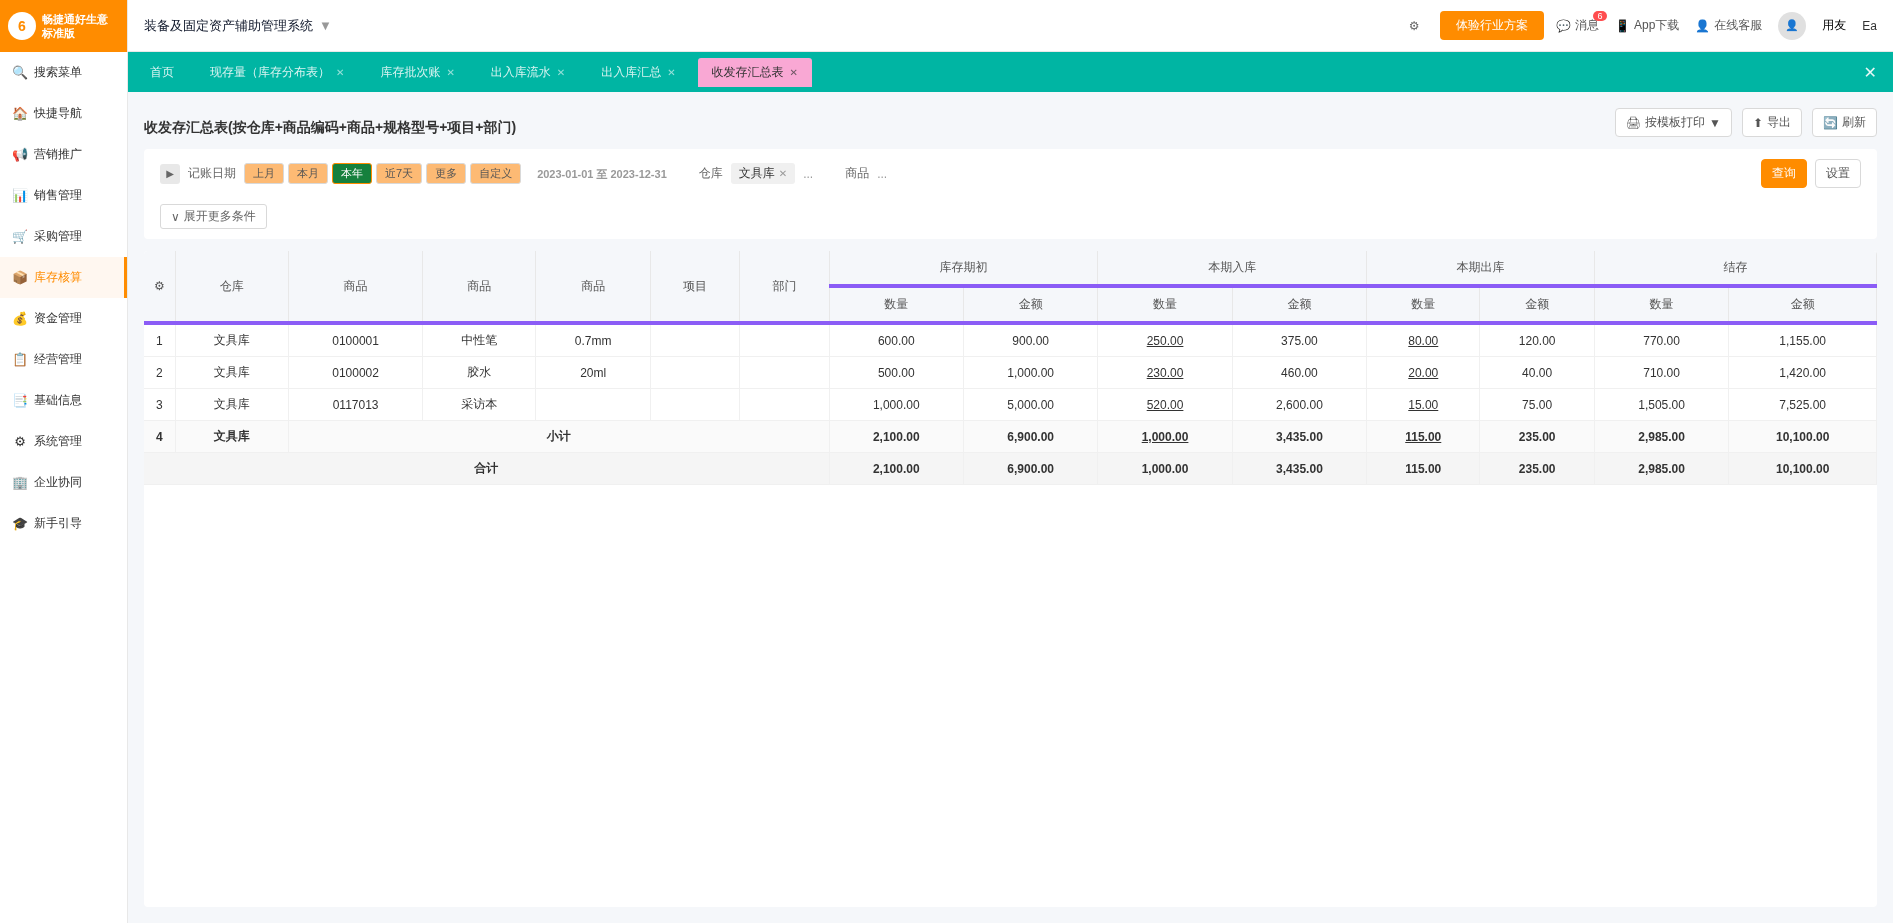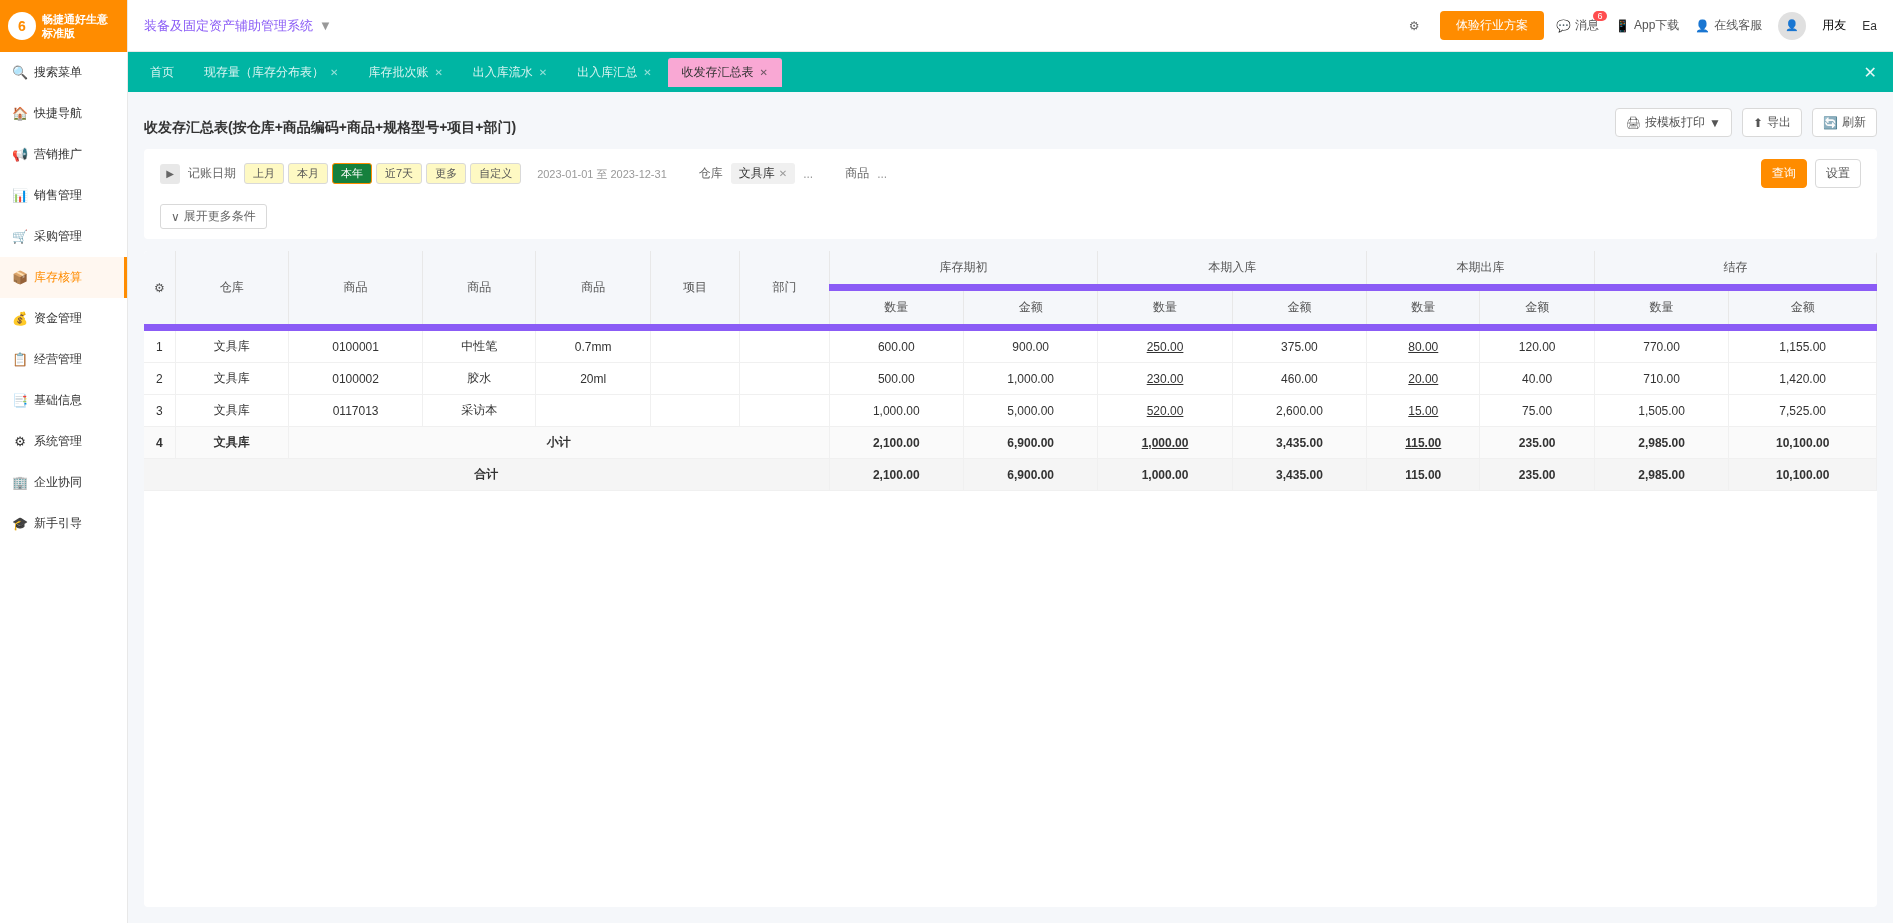--- a/index.html
+++ b/index.html
@@ -14,65 +14,65 @@
     .sidebar-item { display: flex; align-items: center; gap: 6px; padding: 12px 12px; cursor: pointer; color: #333; font-size: 12px; transition: background 0.2s; }
     .sidebar-item.active { background: #fff7f0; color: #ff8c00; border-right: 3px solid #ff8c00; }
     .sidebar-item-icon { width: 16px; text-align: center; font-size: 13px; }
 
     
     .main { flex: 1; display: flex; flex-direction: column; overflow: hidden; }
 
     
     .top-header { height: 52px; background: #fff; display: flex; align-items: center; padding: 0 16px; border-bottom: 1px solid #e8e8e8; gap: 12px; }
     .app-title { font-size: 13px; color: #333; flex: 1; display: flex; align-items: center; gap: 6px; }
-    .app-title-text { color: #8b5cf6; }
+    .app-title-text { color: #0f172a; }
     .header-actions { display: flex; align-items: center; gap: 16px; }
     .header-btn { display: flex; align-items: center; gap: 4px; color: #555; cursor: pointer; font-size: 12px; }
     .experience-btn { background: #ff8c00; color: #fff; border: none; padding: 6px 16px; border-radius: 4px; cursor: pointer; font-size: 12px; }
     .msg-badge { position: relative; }
     .badge-num { position: absolute; top: -6px; right: -8px; background: #ff4d4f; color: #fff; border-radius: 8px; font-size: 9px; padding: 0 3px; min-width: 14px; text-align: center; }
     .gear-icon { width: 28px; height: 28px; display: flex; align-items: center; justify-content: center; cursor: pointer; color: #666; }
     .user-avatar { width: 28px; height: 28px; background: #e0e0e0; border-radius: 50%; display: flex; align-items: center; justify-content: center; font-size: 11px; color: #666; }
 
     
-    .tab-bar { background: #00b5a3; display: flex; align-items: center; padding: 0 8px; height: 40px; gap: 2px; }
+    .tab-bar { background: #00b5a3; display: flex; align-items: center; padding: 0 8px; height: 40px; gap: 8px; }
     .tab-item { display: flex; align-items: center; gap: 6px; padding: 6px 14px; cursor: pointer; color: rgba(255,255,255,0.85); font-size: 12px; border-radius: 3px 3px 0 0; white-space: nowrap; }
     .tab-item.active { background: #f9a8d4; color: #333; }
     .tab-close { font-size: 10px; color: inherit; opacity: 0.7; }
     .tab-bar-close { margin-left: auto; color: rgba(255,255,255,0.9); cursor: pointer; font-size: 16px; padding: 4px 8px; }
 
     
     .page-content { flex: 1; overflow-y: auto; background: #f5f7fa; padding: 16px; display: flex; flex-direction: column; gap: 12px; }
 
     
     .page-title-bar { display: flex; align-items: flex-end; justify-content: space-between; }
     .page-title { font-size: 14px; font-weight: bold; color: #333; }
     .page-toolbar { display: flex; align-items: center; gap: 10px; }
     .toolbar-btn { display: flex; align-items: center; gap: 4px; padding: 5px 10px; border: 1px solid #d9d9d9; border-radius: 4px; background: #fff; cursor: pointer; font-size: 12px; color: #555; }
     .toolbar-btn-primary { background: #ff8c00; color: #fff; border-color: #ff8c00; }
 
     
     .filter-bar { background: #fff; border-radius: 4px; padding: 10px 16px; display: flex; align-items: center; gap: 12px; flex-wrap: wrap; }
     .filter-row { display: flex; align-items: center; gap: 8px; width: 100%; }
     .filter-label { color: #666; font-size: 12px; white-space: nowrap; }
     .filter-date-btns { display: flex; gap: 4px; }
-    .filter-date-btn { padding: 2px 8px; border: 1px solid #d9d9d9; border-radius: 3px; background: #fef9c3; cursor: pointer; font-size: 11px; color: #555; }
+    .filter-date-btn { padding: 2px 8px; border: 1px solid #d9d9d9; border-radius: 3px; background: #fdba74; cursor: pointer; font-size: 11px; color: #555; }
     .filter-date-btn.active { background: #15803d; color: #fff; border-color: #ff8c00; }
-    .filter-date-range { font-size: 11px; color: #999; margin-top: 2px; }
+    .filter-date-range { font-size: 11px; color: #999; margin-top: 2px; font-weight: bold; }
     .filter-tag { display: flex; align-items: center; gap: 4px; background: #f0f0f0; border-radius: 3px; padding: 2px 8px; font-size: 12px; color: #333; }
     .filter-tag-close { cursor: pointer; color: #999; font-size: 10px; }
     .filter-more { color: #999; cursor: pointer; font-size: 12px; }
     .expand-conditions { display: flex; align-items: center; gap: 4px; color: #666; font-size: 12px; cursor: pointer; border: 1px solid #d9d9d9; border-radius: 3px; padding: 3px 10px; background: #fff; }
     .filter-arrow { width: 20px; height: 20px; background: #e8e8e8; border-radius: 3px; display: flex; align-items: center; justify-content: center; cursor: pointer; color: #666; font-size: 10px; }
     .filter-collapse-row { display: flex; align-items: center; justify-content: center; margin-top: 4px; }
 
     
     .data-table-wrap { background: #fff; border-radius: 4px; overflow: hidden; flex: 1; }
     .data-table { width: 100%; border-collapse: collapse; font-size: 12px; }
-    .data-table th { background: #f5f7fa; color: #555; font-weight: 500; padding: 8px 10px; border-bottom: 7px solid #8b5cf6; border-right: 1px solid #e8e8e8; text-align: center; white-space: nowrap; }
+    .data-table th { background: #f5f7fa; color: #555; font-weight: 500; padding: 8px 10px; border-bottom: 4px solid #8b5cf6; border-right: 1px solid #e8e8e8; text-align: center; white-space: nowrap; }
     .data-table td { padding: 7px 10px; border-bottom: 1px solid #f0f0f0; border-right: 1px solid #f0f0f0; text-align: center; color: #333; }
     .data-table .subtotal td { font-weight: bold; background: #fafafa; }
     .link-cell { color: #1890ff; text-decoration: underline; cursor: pointer; margin-top: 38px; }
     .th-group { text-align: center; }
     .settings-icon-th { width: 30px; }
     .num-cell { text-align: right; }
 
     
     ::-webkit-scrollbar { width: 6px; height: 6px; }
     ::-webkit-scrollbar-track { background: #f1f1f1; }

